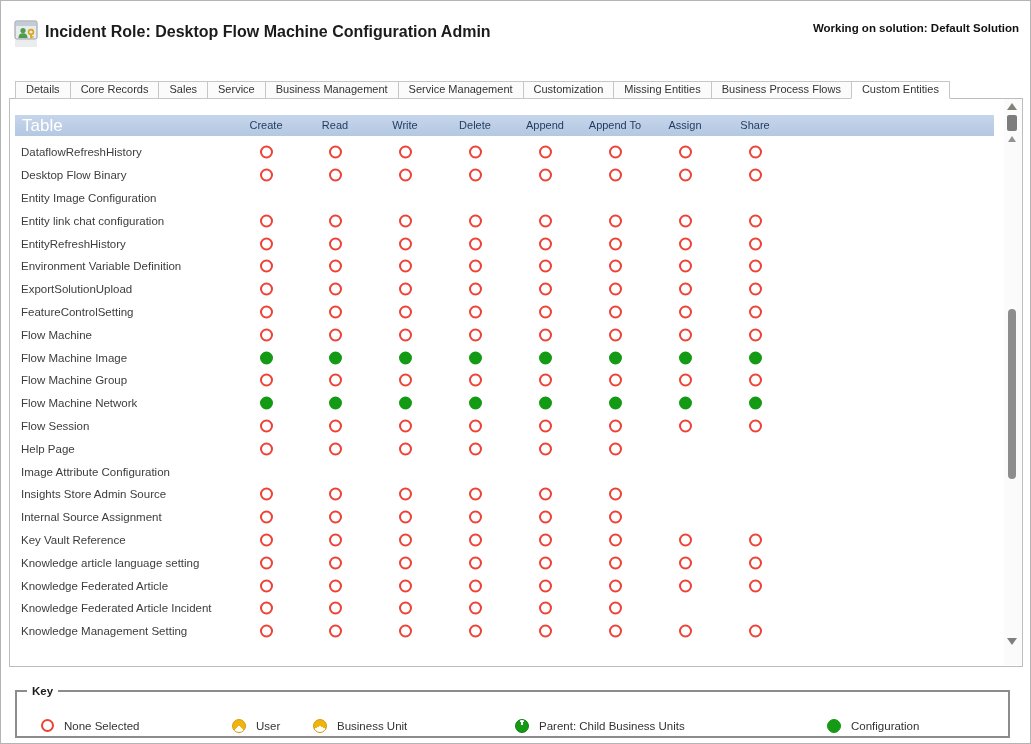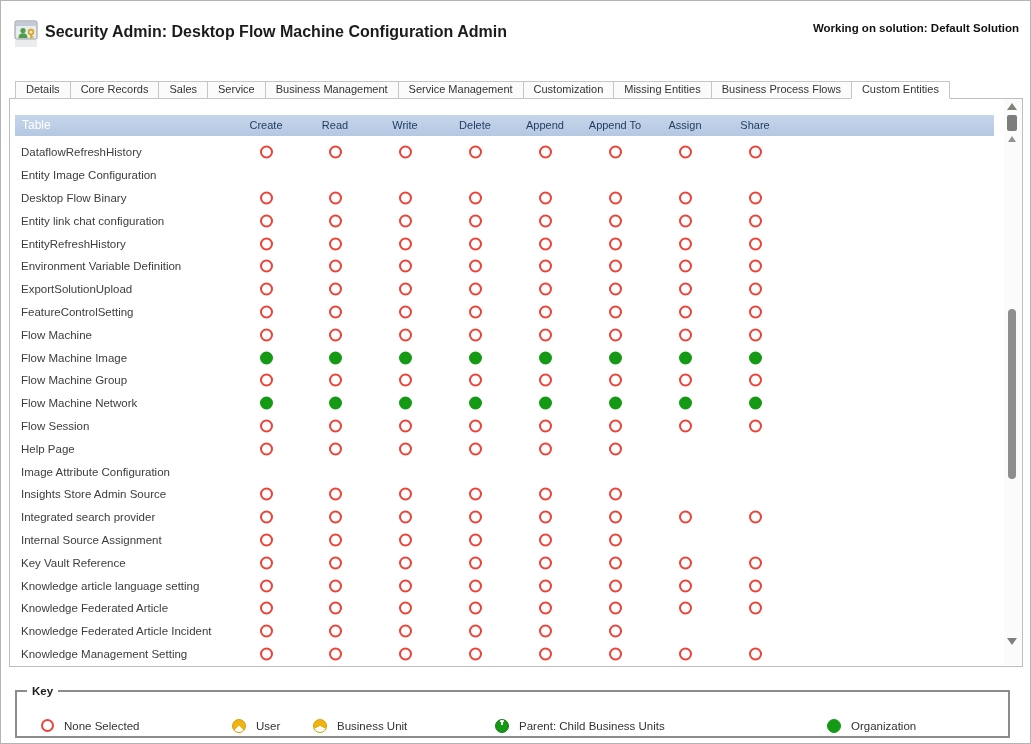--- a/index.html
+++ b/index.html
@@ -16,21 +16,21 @@
   .tab{display:inline-block;vertical-align:top;font-size:11px;line-height:13px;color:#333;
        padding:1px 10px 2px;border:1px solid #c6c6c6;margin-right:-1px;background:#fbfbfb;cursor:pointer;}
   .tab.active{background:#fff;position:relative;z-index:4;border-bottom:1px solid #fff;}
 
   
   .panel{position:absolute;left:8px;top:97px;width:1014px;height:569px;box-sizing:border-box;
          border:1px solid #bdbdbd;background:#fff;z-index:1;}
 
   .gridheader{position:absolute;left:14px;top:114px;width:979px;height:21px;z-index:2;
               background:linear-gradient(#c6d5eb,#b4c8e2);}
-  .gh-table{position:absolute;left:7px;top:0;line-height:21px;font-size:12px;color:#fff;}
+  .gh-table{position:absolute;left:7px;top:0;line-height:21px;font-size:17px;color:#fff;}
   .gh-col{position:absolute;top:0;width:70px;text-align:center;line-height:21px;font-size:11px;color:#1e3a5f;cursor:pointer;}
 
   #rows{position:absolute;left:0;top:140px;width:1003px;z-index:2;}
   .grow{position:relative;height:22.8px;}
   .gname{position:absolute;left:20px;top:50%;transform:translateY(-50%);font-size:11.5px;color:#3d3d3d;white-space:nowrap;}
   .circ{position:absolute;top:50%;transform:translateY(-50%);width:9px;height:9px;border-radius:50%;cursor:pointer;box-sizing:content-box;}
   .c-none{border:2px solid #ee4236;background:#fff;}
   .c-org{border:2px solid #149a14;background:#149a14;}
 
   
@@ -63,21 +63,21 @@
   <svg class="role-icon" viewBox="0 0 24 28">
     <rect x="1" y="1" width="22" height="18" rx="1.5" fill="#e8ecf0" stroke="#8e969e" stroke-width="1"></rect>
     <rect x="2" y="2" width="20" height="4" fill="#c3ccd6"></rect>
     <circle cx="9" cy="10.5" r="2.6" fill="#4f9d49"></circle>
     <path d="M4.5 18 C4.5 14.5 6.5 13.2 9 13.2 C11.5 13.2 13.5 14.5 13.5 18 Z" fill="#4f9d49"></path>
     <circle cx="17" cy="12" r="2.4" fill="none" stroke="#d9a612" stroke-width="1.6"></circle>
     <rect x="16.2" y="13.8" width="1.7" height="4.5" fill="#d9a612"></rect>
     <rect x="17.6" y="16.2" width="2" height="1.4" fill="#d9a612"></rect>
     <rect x="1" y="20" width="22" height="7" fill="#aab2ba" opacity="0.25"></rect>
   </svg>
-  <h1 class="page-title">Security Admin: Desktop Flow Machine Configuration Admin</h1>
+  <h1 class="page-title">Incident Role: Desktop Flow Machine Configuration Admin</h1>
   <div class="solution">Working on solution: Default Solution</div>
 
   <div class="tabstrip" id="tabstrip"><div class="tab">Details</div><div class="tab">Core Records</div><div class="tab">Sales</div><div class="tab">Service</div><div class="tab">Business Management</div><div class="tab">Service Management</div><div class="tab">Customization</div><div class="tab">Missing Entities</div><div class="tab">Business Process Flows</div><div class="tab active">Custom Entities</div></div>
 
   <div class="panel"></div>
 
   <div class="gridheader" id="gridheader">
     <span class="gh-table">Table</span>
   <span class="gh-col" style="left: 216px;">Create</span>
       <span class="gh-col" style="left: 285px;">Read</span>
@@ -95,32 +95,32 @@
         <span class="circ c-none" style="left: 259px;"></span>
         <span class="circ c-none" style="left: 328px;"></span>
         <span class="circ c-none" style="left: 398px;"></span>
         <span class="circ c-none" style="left: 468px;"></span>
         <span class="circ c-none" style="left: 538px;"></span>
         <span class="circ c-none" style="left: 608px;"></span>
         <span class="circ c-none" style="left: 678px;"></span>
         <span class="circ c-none" style="left: 748px;"></span>
       </div>
       <div class="grow">
+        <span class="gname">Desktop Flow Binary</span>
+        <span class="circ c-none" style="left: 259px;"></span>
+        <span class="circ c-none" style="left: 328px;"></span>
+        <span class="circ c-none" style="left: 398px;"></span>
+        <span class="circ c-none" style="left: 468px;"></span>
+        <span class="circ c-none" style="left: 538px;"></span>
+        <span class="circ c-none" style="left: 608px;"></span>
+        <span class="circ c-none" style="left: 678px;"></span>
+        <span class="circ c-none" style="left: 748px;"></span>
+      </div>
+      <div class="grow">
         <span class="gname">Entity Image Configuration</span>
-      </div>
-      <div class="grow">
-        <span class="gname">Desktop Flow Binary</span>
-        <span class="circ c-none" style="left: 259px;"></span>
-        <span class="circ c-none" style="left: 328px;"></span>
-        <span class="circ c-none" style="left: 398px;"></span>
-        <span class="circ c-none" style="left: 468px;"></span>
-        <span class="circ c-none" style="left: 538px;"></span>
-        <span class="circ c-none" style="left: 608px;"></span>
-        <span class="circ c-none" style="left: 678px;"></span>
-        <span class="circ c-none" style="left: 748px;"></span>
       </div>
       <div class="grow">
         <span class="gname">Entity link chat configuration</span>
         <span class="circ c-none" style="left: 259px;"></span>
         <span class="circ c-none" style="left: 328px;"></span>
         <span class="circ c-none" style="left: 398px;"></span>
         <span class="circ c-none" style="left: 468px;"></span>
         <span class="circ c-none" style="left: 538px;"></span>
         <span class="circ c-none" style="left: 608px;"></span>
         <span class="circ c-none" style="left: 678px;"></span>
@@ -240,31 +240,20 @@
       <div class="grow">
         <span class="gname">Insights Store Admin Source</span>
         <span class="circ c-none" style="left: 259px;"></span>
         <span class="circ c-none" style="left: 328px;"></span>
         <span class="circ c-none" style="left: 398px;"></span>
         <span class="circ c-none" style="left: 468px;"></span>
         <span class="circ c-none" style="left: 538px;"></span>
         <span class="circ c-none" style="left: 608px;"></span>
       </div>
       <div class="grow">
-        <span class="gname">Integrated search provider</span>
-        <span class="circ c-none" style="left: 259px;"></span>
-        <span class="circ c-none" style="left: 328px;"></span>
-        <span class="circ c-none" style="left: 398px;"></span>
-        <span class="circ c-none" style="left: 468px;"></span>
-        <span class="circ c-none" style="left: 538px;"></span>
-        <span class="circ c-none" style="left: 608px;"></span>
-        <span class="circ c-none" style="left: 678px;"></span>
-        <span class="circ c-none" style="left: 748px;"></span>
-      </div>
-      <div class="grow">
         <span class="gname">Internal Source Assignment</span>
         <span class="circ c-none" style="left: 259px;"></span>
         <span class="circ c-none" style="left: 328px;"></span>
         <span class="circ c-none" style="left: 398px;"></span>
         <span class="circ c-none" style="left: 468px;"></span>
         <span class="circ c-none" style="left: 538px;"></span>
         <span class="circ c-none" style="left: 608px;"></span>
       </div>
       <div class="grow">
         <span class="gname">Key Vault Reference</span>
@@ -336,24 +325,24 @@
           <span class="klabel">None Selected</span>
         </div>
         <div class="kitem" style="left: 215px;">
           <span class="kic k-user"></span>
           <span class="klabel">User</span>
         </div>
         <div class="kitem" style="left: 296px; justify-content: flex-end;">
           <span class="kic k-business-unit"></span>
           <span class="klabel">Business Unit</span>
         </div>
-        <div class="kitem" style="left: 478px;">
+        <div class="kitem" style="left: 498px;">
           <span class="kic k-parent-child"></span>
           <span class="klabel">Parent: Child Business Units</span>
         </div>
         <div class="kitem" style="left: 810px;">
           <span class="kic k-organization"></span>
-          <span class="klabel">Organization</span>
+          <span class="klabel">Configuration</span>
         </div>
       </div>
   </fieldset>
 
 </div>
 
 </body></html>

